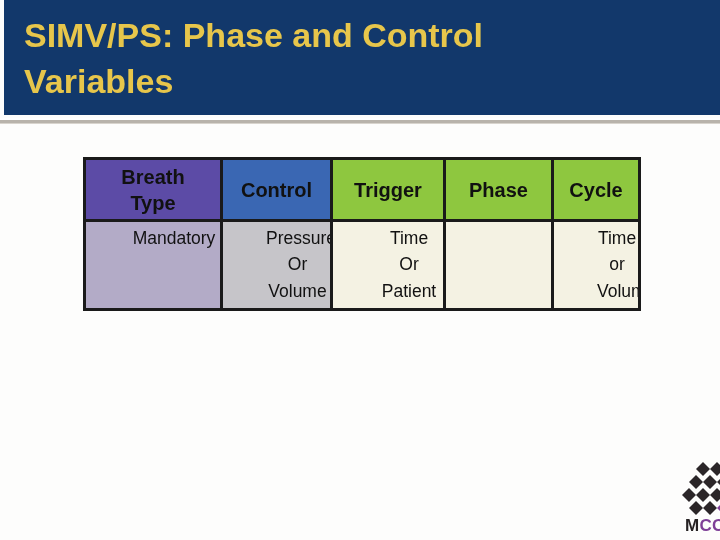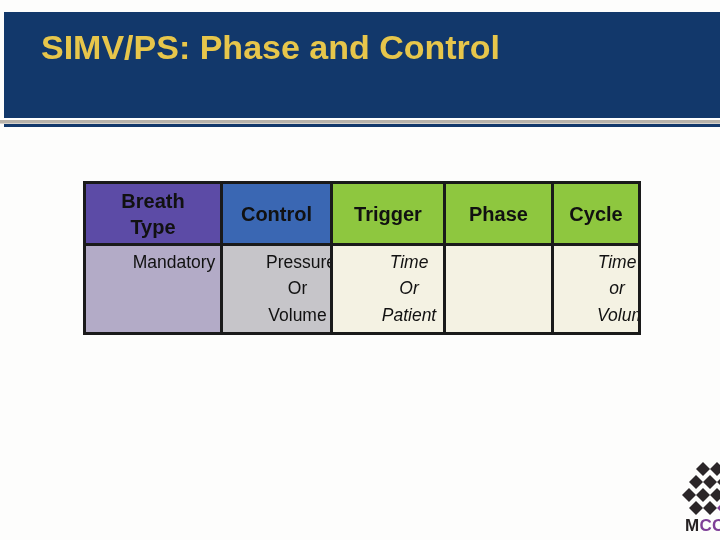--- a/index.html
+++ b/index.html
@@ -18,45 +18,44 @@
     --logo-black:#2b2628;
     --text-dark:#111111;
   }
   html,body{margin:0;padding:0;}
   body{
     width:720px;height:540px;position:relative;overflow:hidden;
     background:#fdfdfc;
     font-family:"Liberation Sans", sans-serif;
   }
   .banner{
-    position:absolute;left:4px;top:12px;width:716px;height:115px;
+    position:absolute;left:4px;top:0;width:716px;height:115px;
     background:var(--navy);
     box-sizing:border-box;
-    padding:12px 0 0 37px;
+    padding:12px 0 0 20px;
   }
   .title-line{
     color:var(--gold);
     font-size:34px;
     font-weight:700;
     line-height:46px;
     letter-spacing:0px;
     white-space:pre;
   }
   .sep{
     position:absolute;left:0;top:118px;width:720px;height:3px;
     background:var(--sep-gray);
     border-top:2px solid #ffffff;
     border-bottom:1px solid #d8d4cd;
   }
   table.vent-table{
     position:absolute;left:83px;top:157px;
     width:555px;
     border-collapse:collapse;
     table-layout:fixed;
-    margin-top:24px;
   }
   .vent-table th,.vent-table td{
     border:3px solid var(--border-dark);
     text-align:center;
     color:var(--text-dark);
     white-space:pre-line;
     overflow:hidden;
     box-sizing:border-box;
   }
   .vent-table th{
@@ -73,38 +72,39 @@
     padding-top:3px;
     line-height:1.5;
   }
   .row-mandatory td{height:89px;padding-left:43px;}
   .row-spontaneous td{height:87px;}
   .c-purple{background:var(--hdr-purple);}
   .c-blue{background:var(--hdr-blue);}
   .c-green{background:var(--hdr-green);}
   .c-lav{background:var(--cell-lavender);}
   .c-gray{background:var(--cell-gray);}
-  .c-cream{background:var(--cell-cream);font-style:italic;}
+  .c-cream{background:var(--cell-cream);}
   .c-white{background:var(--cell-white);}
   .logo{
     position:absolute;left:634px;top:458px;width:72px;height:78px;margin-left:44px;
   }
   .logo svg{display:block;}
   .logo text{
     font-family:"Liberation Sans", sans-serif;
     font-size:17px;
     font-weight:700;
     letter-spacing:0.3px;
   }
 </style>
 </head>
 <body>
 
 <div class="banner">
   <div class="title-line">SIMV/PS: Phase and Control</div>
+  <div class="title-line">Variables</div>
 </div>
 
 <div class="sep"></div>
 
 <table class="vent-table">
   <colgroup>
     <col style="width:137px">
       <col style="width:110px">
       <col style="width:113px">
       <col style="width:108px">

